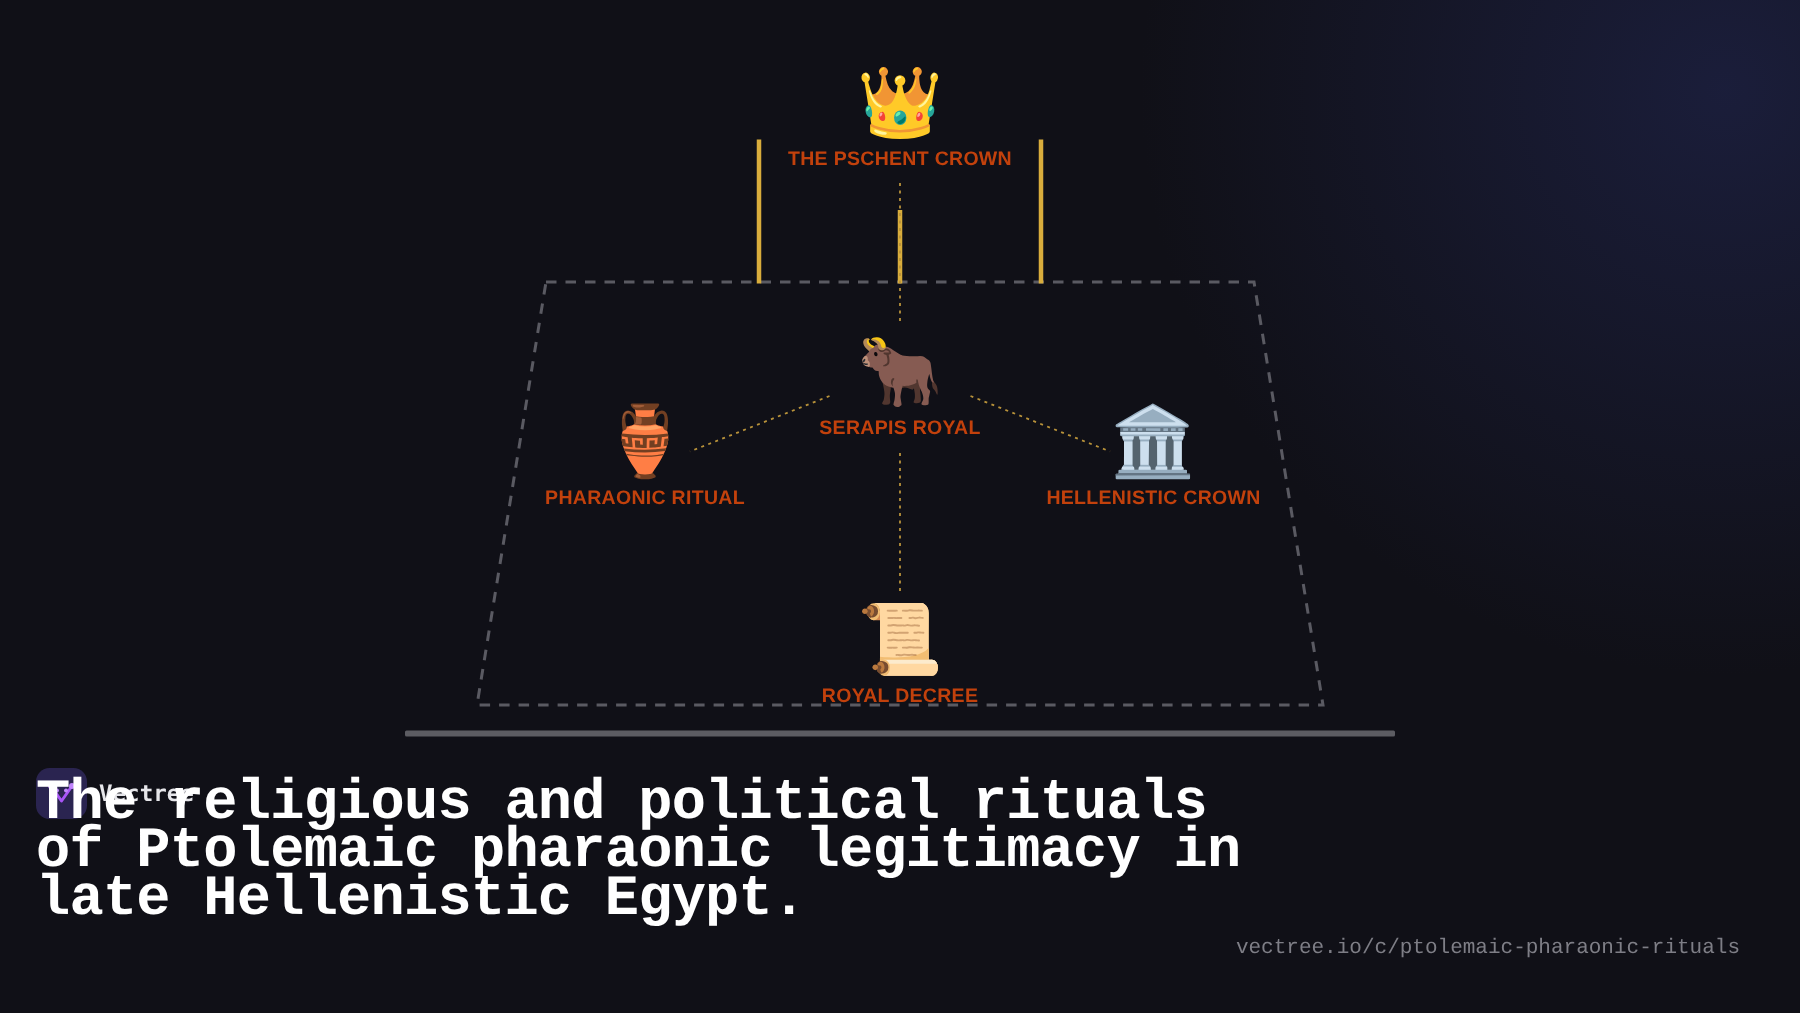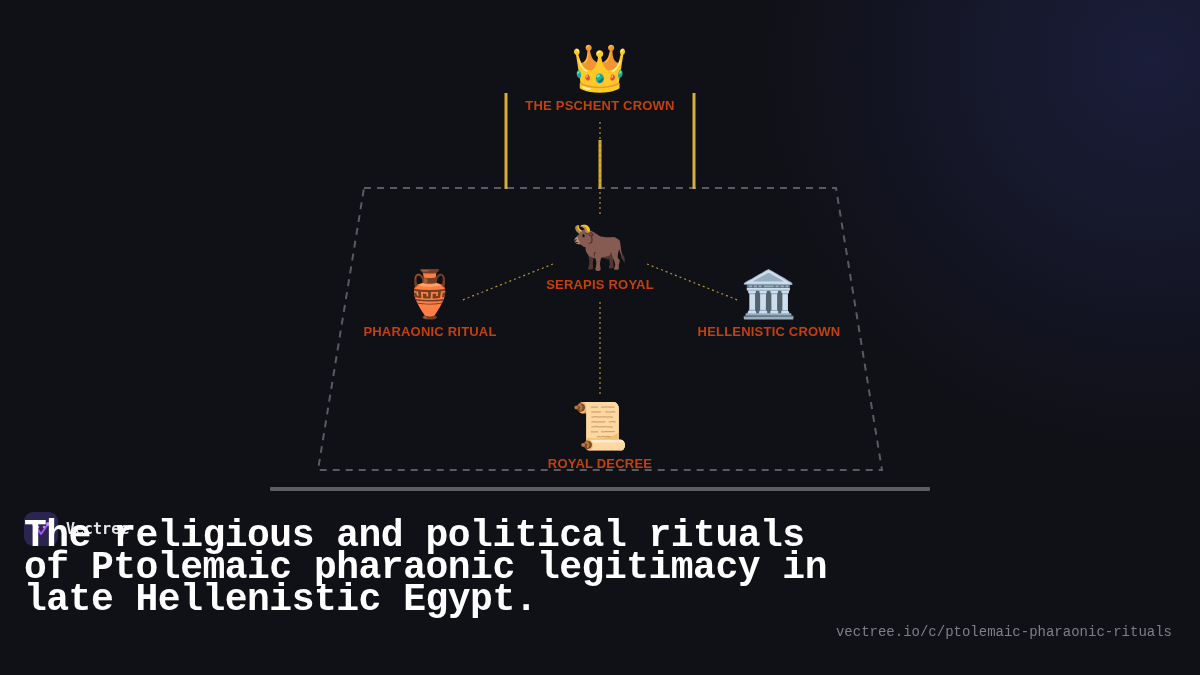--- a/index.html
+++ b/index.html
@@ -24,21 +24,21 @@
     width:34px; height:34px; border-radius:9px; background:#2a2450;
     display:flex; align-items:center; justify-content:center;
   }
   .brand-name { color:#e6e6ea; font-family:"DejaVu Sans Mono", monospace; font-weight:bold; font-size:15px; }
   .headline {
     position:absolute; left:24px; top:520px; width:820px;
     color:#ffffff; font-family:"Liberation Mono", monospace; font-weight:bold;
     font-size:38px; line-height:32px; letter-spacing:-0.5px;
   }
   .url {
-    position:absolute; right:28px; top:624px;
+    position:absolute; right:40px; top:624px;
     color:#7e7e86; font-family:"Liberation Mono", monospace; font-size:14px;
   }
 </style>
 </head>
 <body>
 
 <div class="bg-glow"></div>
 
 <svg class="diagram" width="1200" height="675">
 

